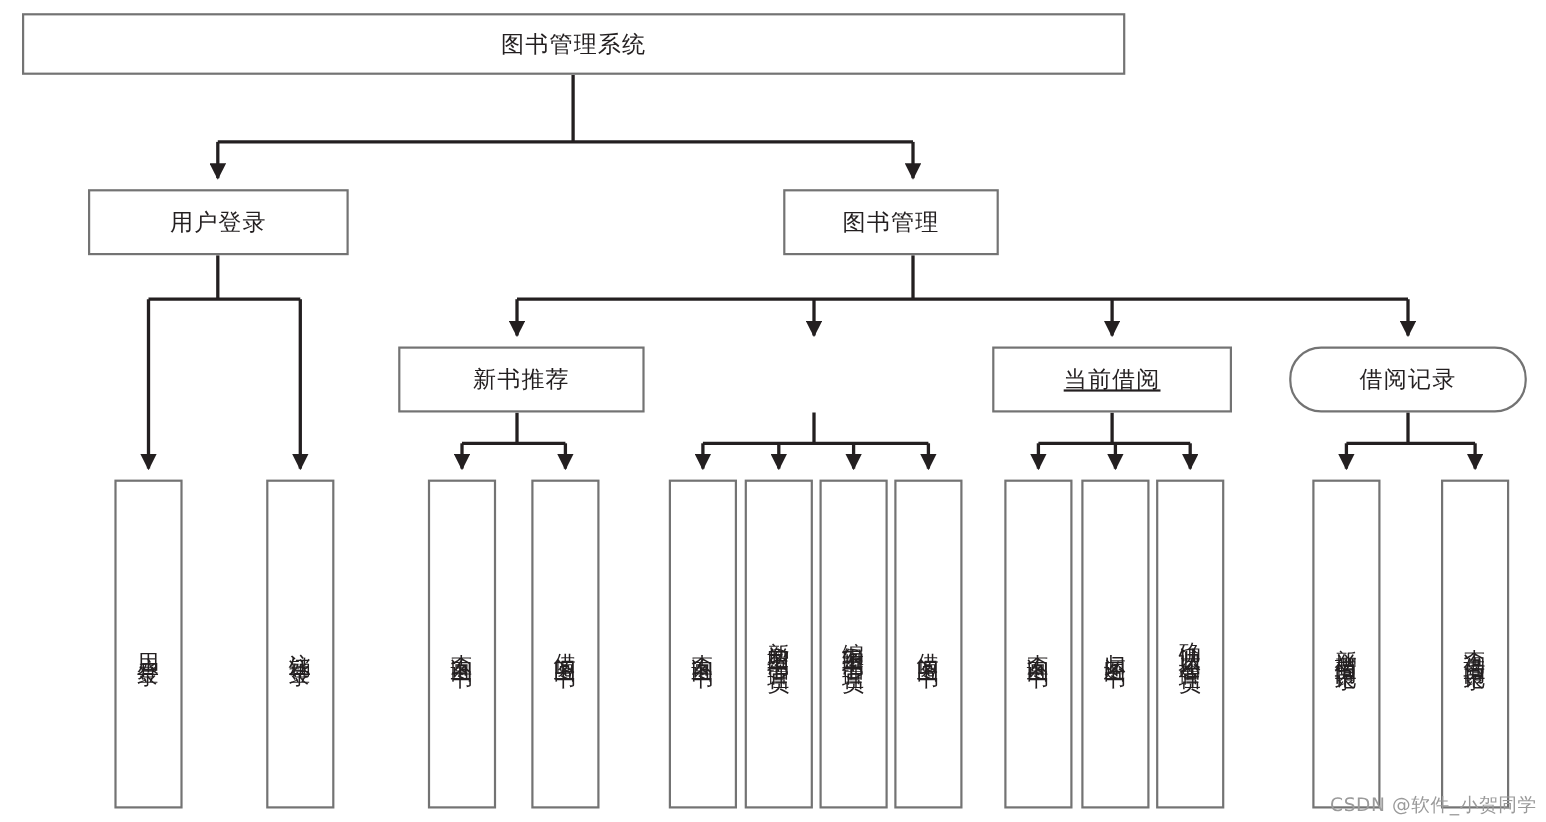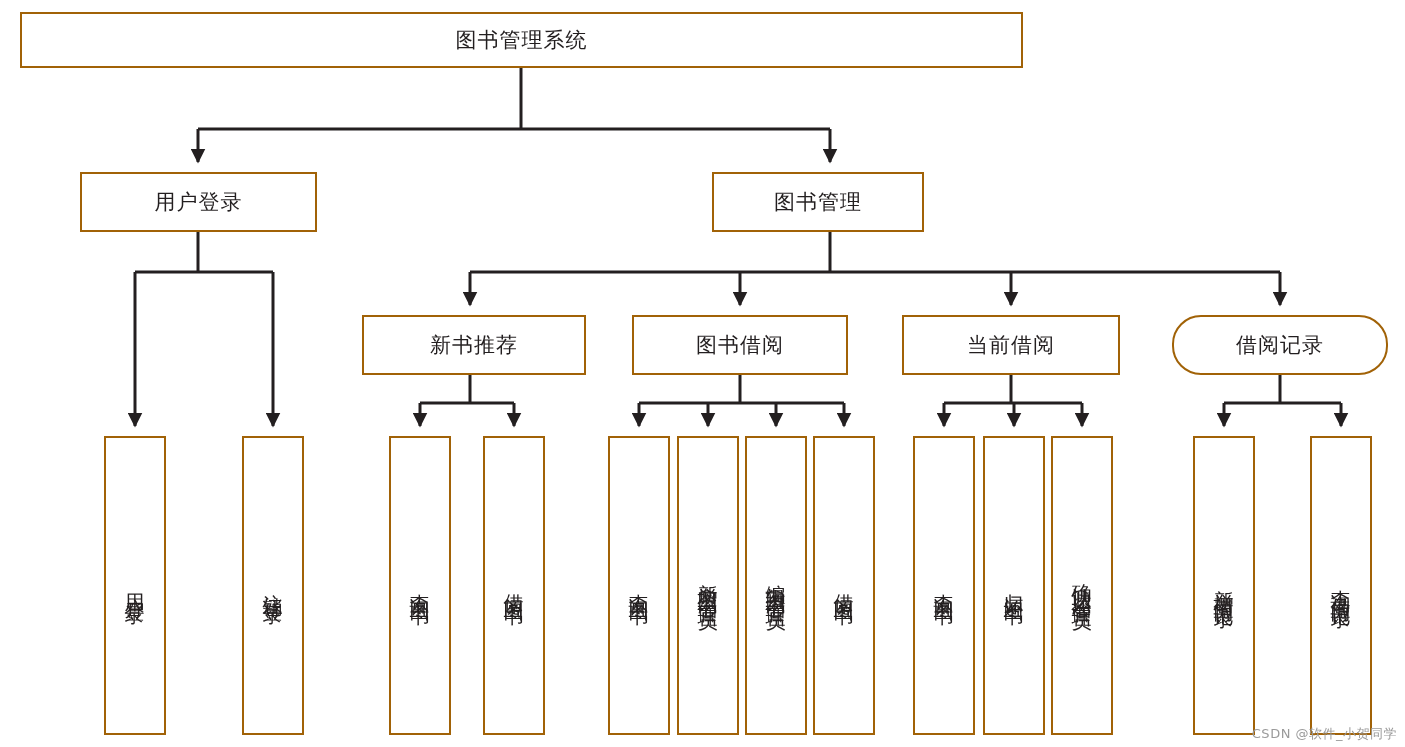--- a/index.html
+++ b/index.html
@@ -20,21 +20,21 @@
   #edge-layer {
     position: absolute;
     left: 0;
     top: 0;
     width: 1405px;
     height: 747px;
   }
   .node {
     position: absolute;
     box-sizing: border-box;
-    border: 2px solid #a16207;
+    border: 2px solid #737373;
     background: #ffffff;
     display: flex;
     align-items: center;
     justify-content: center;
     color: #231f20;
   }
   .node.h {
     font-size: 21px;
     letter-spacing: 1px;
   }
@@ -52,21 +52,21 @@
     display: block;
   }
   .node-label {
     display: block;
     white-space: nowrap;
   }
   #watermark {
     position: absolute;
     right: 8px;
     bottom: 4px;
-    font-size: 13px;
+    font-size: 17px;
     color: #9a9a9a;
     letter-spacing: 0.5px;
     white-space: nowrap;
   }
 </style>
 </head>
 <body>
 
 <div id="diagram-root">
 
@@ -120,31 +120,28 @@
     </g>
   </svg>
 
   <div class="node h" style="left:20px; top:12px; width:1003px; height:56px;">
     <span class="node-label">图书管理系统</span>
   </div>
 
   <div class="node h" style="left:80px; top:172px; width:237px; height:60px;">
     <span class="node-label">用户登录</span>
   </div>
-  <div class="node h" style="left:712px; top:172px; width:212px; height:60px;">
+  <div class="node h" style="left:712px; top:172px; width:196px; height:60px;">
     <span class="node-label">图书管理</span>
   </div>
 
   <div class="node h" style="left:362px; top:315px; width:224px; height:60px;">
     <span class="node-label">新书推荐</span>
   </div>
-  <div class="node h" style="left:632px; top:315px; width:216px; height:60px;">
-    <span class="node-label">图书借阅</span>
-  </div>
-  <div class="node h" style="left:902px; top:315px; width:218px; height:60px;">
+  <div class="node h" style="left:902px; top:315px; width:218px; height:60px;text-decoration:underline;">
     <span class="node-label">当前借阅</span>
   </div>
   <div class="node h" style="left:1172px; top:315px; width:216px; height:60px;border-radius:29px;">
     <span class="node-label">借阅记录</span>
   </div>
 
   <div class="node v" style="left:104px; top:436px; width:62px; height:299px;">
     <span class="vlabel">用户登录</span>
   </div>
   <div class="node v" style="left:242px; top:436px; width:62px; height:299px;">

